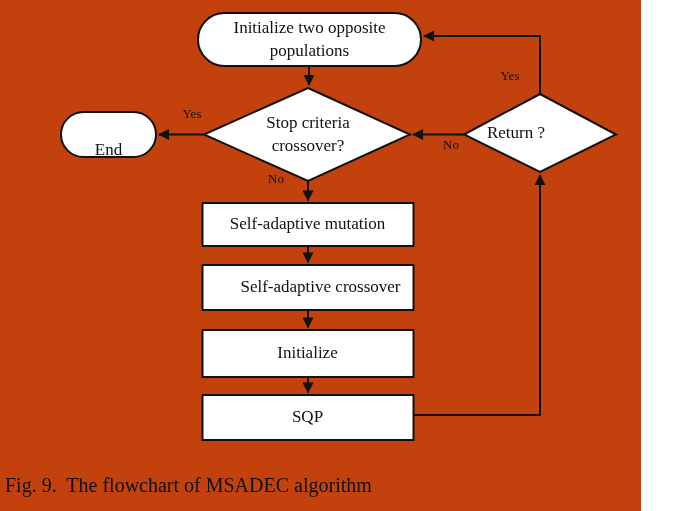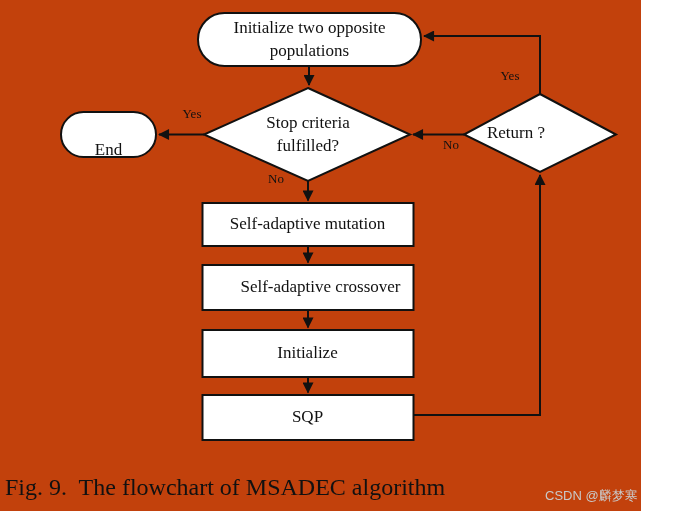--- a/index.html
+++ b/index.html
@@ -47,21 +47,21 @@
     font-size: 13px;
     line-height: 1.15;
     text-align: center;
     color: #111111;
     z-index: 2;
   }
   .caption {
     position: absolute;
     left: 5px;
     top: 474px;
-    font-size: 24px;
+    font-size: 20px;
     color: #111111;
     white-space: pre;
     z-index: 2;
   }
   .watermark {
     position: absolute;
     left: 545px;
     top: 487px;
     font-size: 13px;
     font-family: "Liberation Sans", sans-serif;
@@ -102,21 +102,21 @@
     <rect class="shape" x="202.5" y="265" width="211" height="45"></rect>
     <rect class="shape" x="202.5" y="330" width="211" height="47"></rect>
     <rect class="shape" x="202.5" y="395" width="211" height="45"></rect>
   </svg>
 
   <div class="node-label" style="left:198px; top:13px; width:223px; height:53px;">
     <span class="wrap-190">Initialize two opposite populations</span>
   </div>
 
   <div class="node-label" style="left:252px; top:106px; width:112px; height:57px;">
-    <span class="wrap-112">Stop criteria fulfilled?</span>
+    <span class="wrap-112">Stop criteria crossover?</span>
   </div>
 
   <div class="node-label" style="left:61px; top:128px; width:95px; height:45px;border-radius:19px;">
     <span>End</span>
   </div>
 
   <div class="node-label" style="left:440px; top:94px; width:152px; height:78px;">
     <span>Return ?</span>
   </div>
 
@@ -138,15 +138,14 @@
 
   <div class="edge-label" style="left:170px; top:107px; width:44px;">Yes</div>
 
   <div class="edge-label" style="left:254px; top:172px; width:44px;">No</div>
 
   <div class="edge-label" style="left:488px; top:69px; width:44px;">Yes</div>
 
   <div class="edge-label" style="left:429px; top:138px; width:44px;">No</div>
 
   <div class="caption">Fig. 9.  The flowchart of MSADEC algorithm</div>
-  <div class="watermark">CSDN @麟梦寒</div>
 
 </div>
 
 </body></html>

